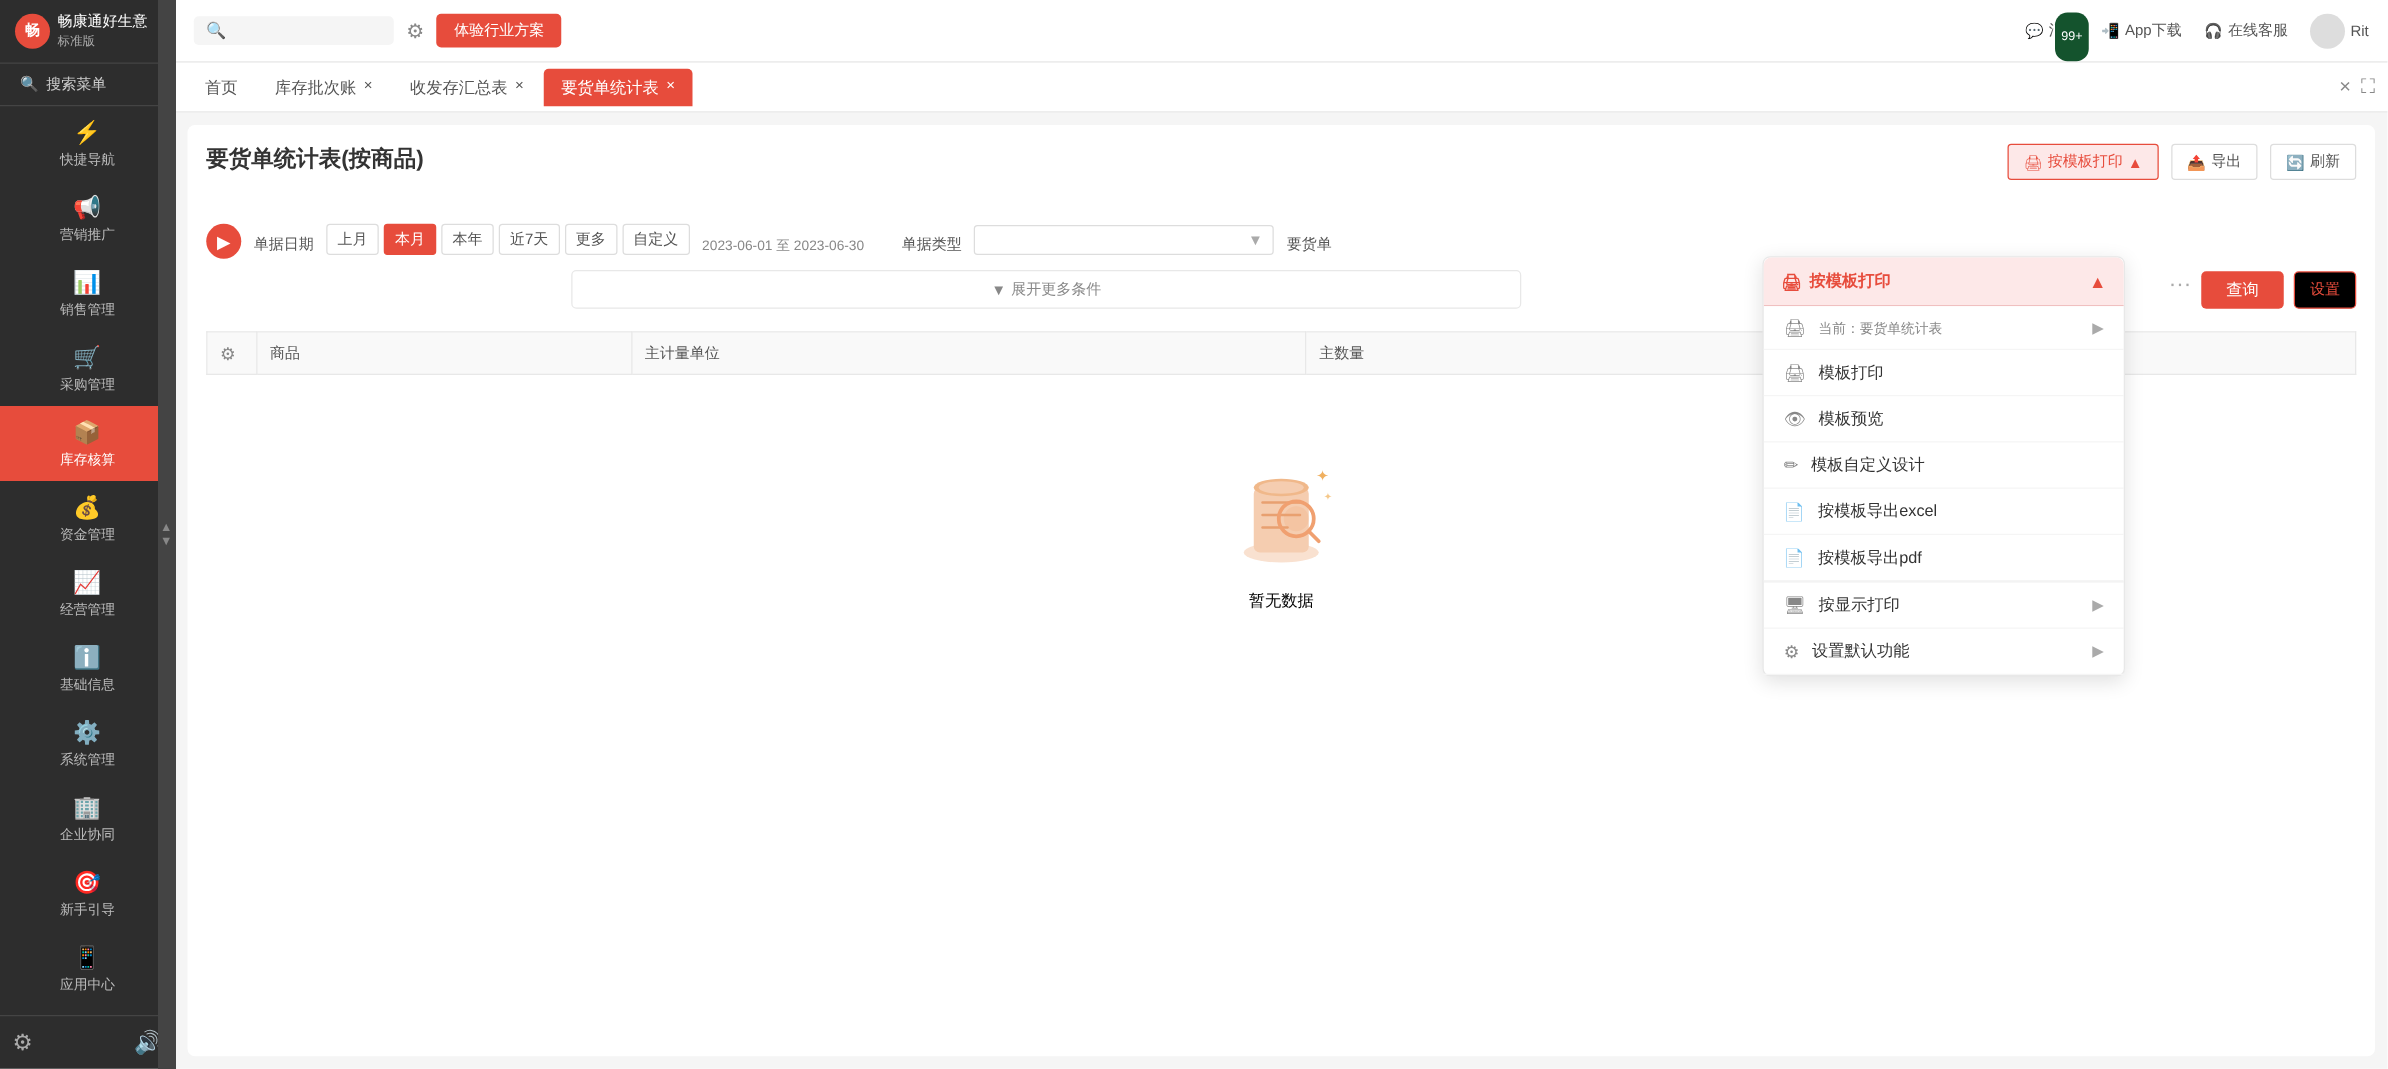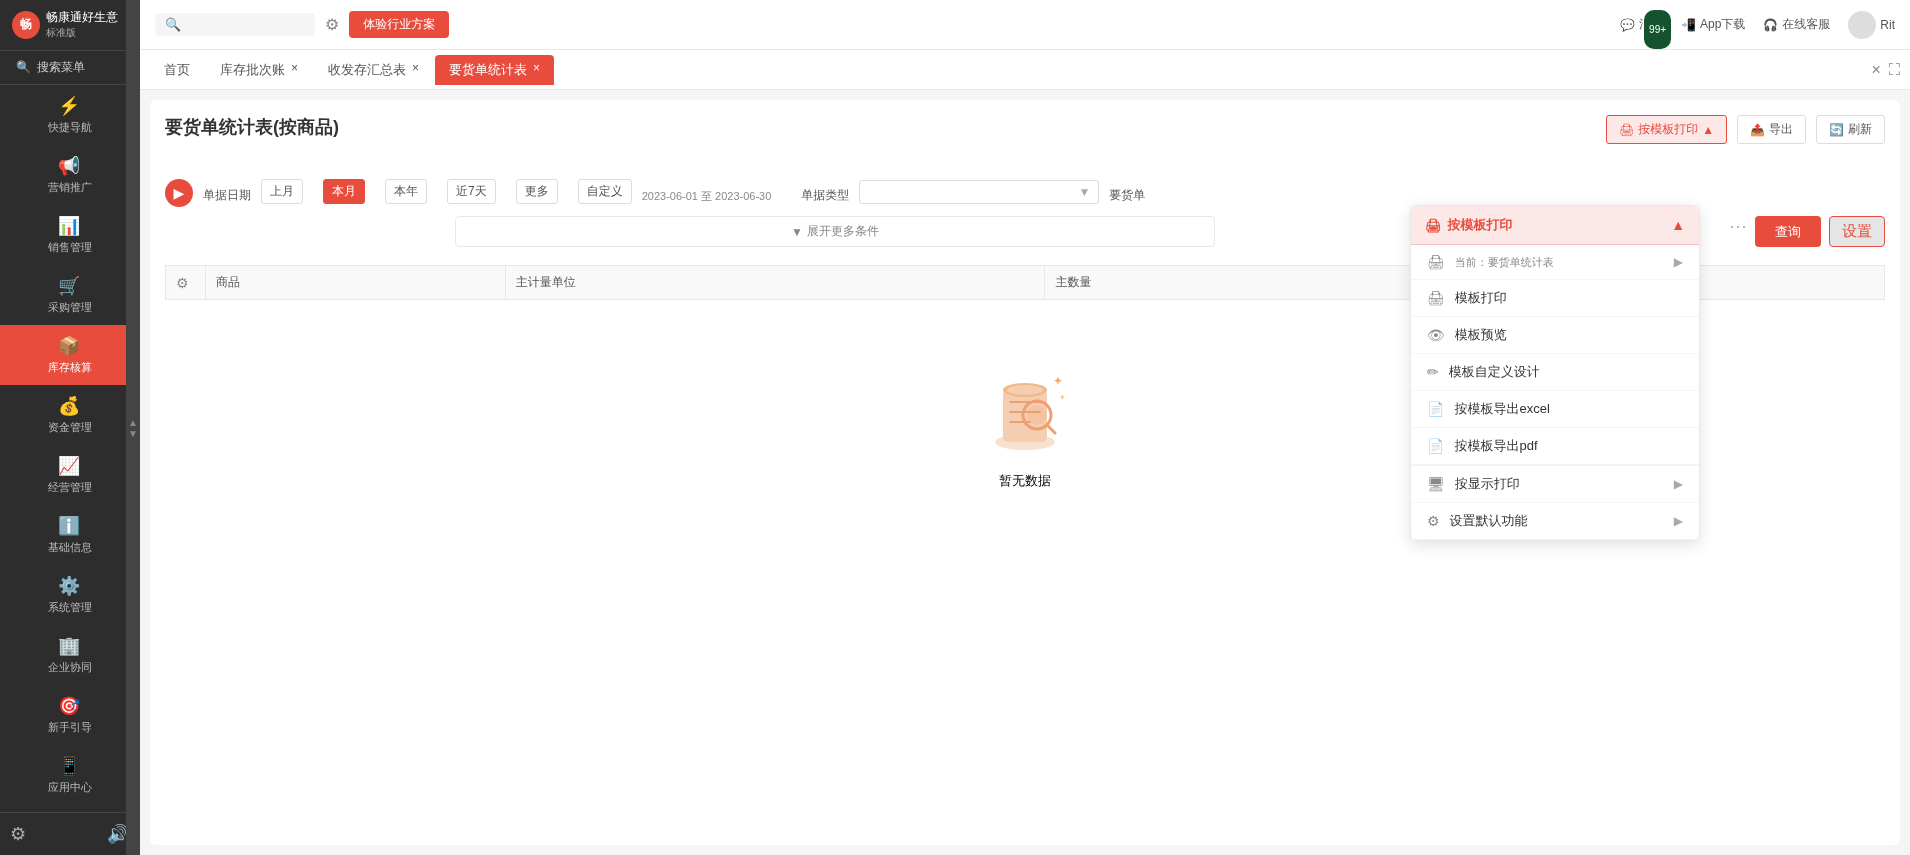--- a/index.html
+++ b/index.html
@@ -103,21 +103,21 @@
     
     .filter-bar {
       display: flex; align-items: flex-end; gap: 10px; margin-bottom: 12px; flex-wrap: wrap;
     }
     .filter-expand-btn {
       width: 28px; height: 28px; background: #e74c3c; border-radius: 50%;
       display: flex; align-items: center; justify-content: center;
       color: white; cursor: pointer; font-size: 14px; flex-shrink: 0;
     }
     .filter-label { font-size: 12px; color: #555; white-space: nowrap; }
-    .filter-date-group { display: flex; align-items: center; gap: 20px; }
+    .filter-date-group { display: flex; align-items: center; gap: 4px; }
     .filter-date-btn {
       padding: 3px 8px; border: 1px solid #ddd; border-radius: 3px;
       font-size: 12px; cursor: pointer; background: #fff; color: #555;
     }
     .filter-date-btn.active { background: #e74c3c; color: white; border-color: #e74c3c; }
     .filter-date-range { font-size: 11px; color: #888; }
     .filter-select {
       display: flex; align-items: center; border: 1px solid #ddd; border-radius: 3px;
       padding: 4px 8px; background: #fff; cursor: pointer; min-width: 180px;
       justify-content: space-between; font-size: 12px;
@@ -140,21 +140,21 @@
       border: 1px solid #ddd; border-radius: 3px; background: #fff;
       font-size: 12px; color: #555; cursor: pointer;
     }
     .action-btn.print-active { background: #fde8e8; border-color: #e74c3c; color: #e74c3c; }
     .query-btn {
       background: #e74c3c; color: white; border: none; border-radius: 4px;
       padding: 6px 20px; font-size: 13px; cursor: pointer;
     }
     .settings-btn {
       border: 1px solid #e74c3c; color: #e74c3c; border-radius: 4px;
-      padding: 5px 12px; font-size: 15px; cursor: pointer; background: #e5e5e5;
+      padding: 5px 12px; font-size: 12px; cursor: pointer; background: #000000;
     }
 
     
     .data-table { width: 100%; border-collapse: collapse; margin-top: 5px; }
     .data-table th {
       background: #f9f9f9; border: 1px solid #e8e8e8; padding: 8px 10px;
       font-size: 12px; color: #555; font-weight: normal; text-align: left;
     }
     .data-table td {
       border: 1px solid #e8e8e8; padding: 8px 10px; font-size: 12px; color: #333;

